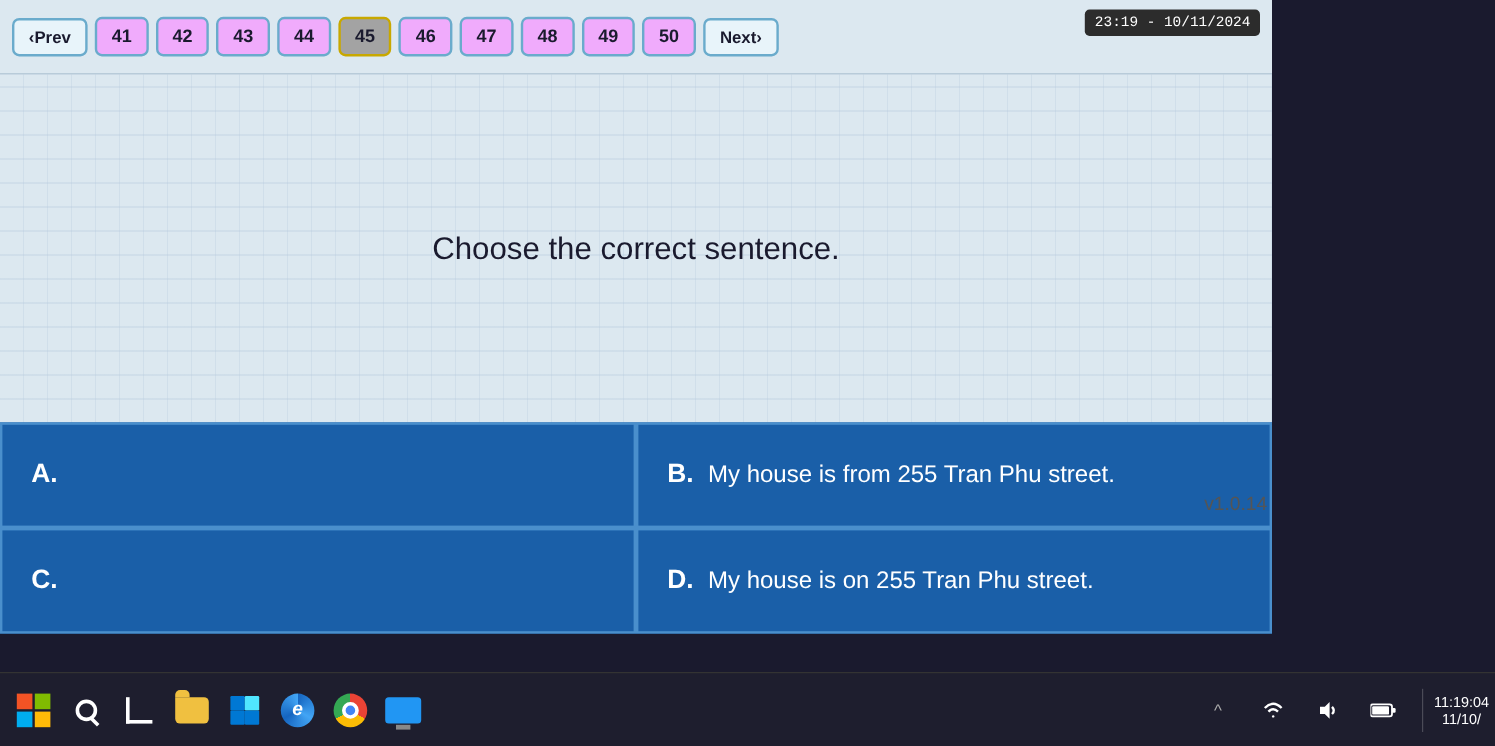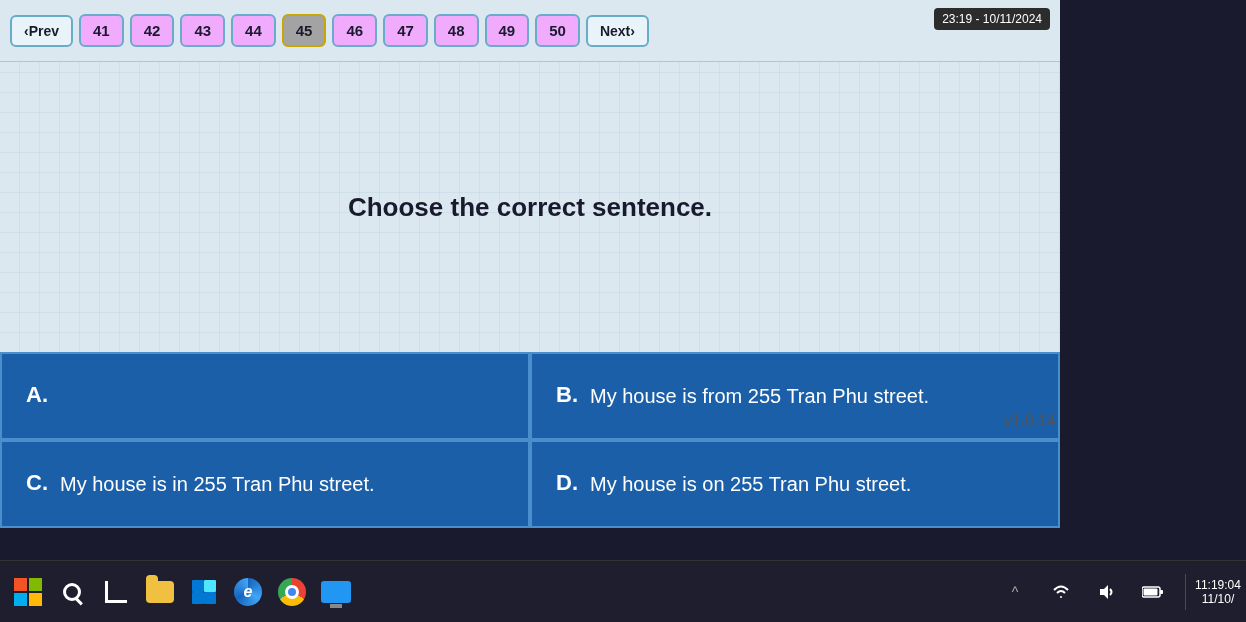--- a/index.html
+++ b/index.html
@@ -79,38 +79,39 @@
 
     .datetime-badge {
       position: absolute;
       right: 10px;
       top: 8px;
       background: #2c2c2c;
       color: #fff;
       padding: 4px 8px;
       border-radius: 4px;
       font-size: 12px;
+      font-family: Liberation Mono, monospace;
     }
 
     
     .question-area {
       position: absolute;
       top: 62px;
       left: 0;
       width: 1060px;
       height: 290px;
       display: flex;
       align-items: center;
       justify-content: center;
     }
 
     .question-text {
       font-size: 26px;
       color: #1a1a2e;
-      font-weight: 700;
+      font-weight: 400;
       text-align: right;
     }
 
     
     .answers-area {
       position: absolute;
       top: 352px;
       left: 0;
       width: 1060px;
       display: grid;
@@ -361,21 +362,20 @@
   <div class="answers-area">
     <button class="answer-btn">
       <span class="answer-label">A.</span>
     </button>
     <button class="answer-btn">
       <span class="answer-label">B.</span>
       <span class="answer-text">My house is from 255 Tran Phu street.</span>
     </button>
     <button class="answer-btn">
       <span class="answer-label">C.</span>
-      <span class="answer-text">My house is in 255 Tran Phu street.</span>
     </button>
     <button class="answer-btn">
       <span class="answer-label">D.</span>
       <span class="answer-text">My house is on 255 Tran Phu street.</span>
     </button>
   </div>
 
   <div class="version-badge">v1.0.14</div>
 
 </div>

